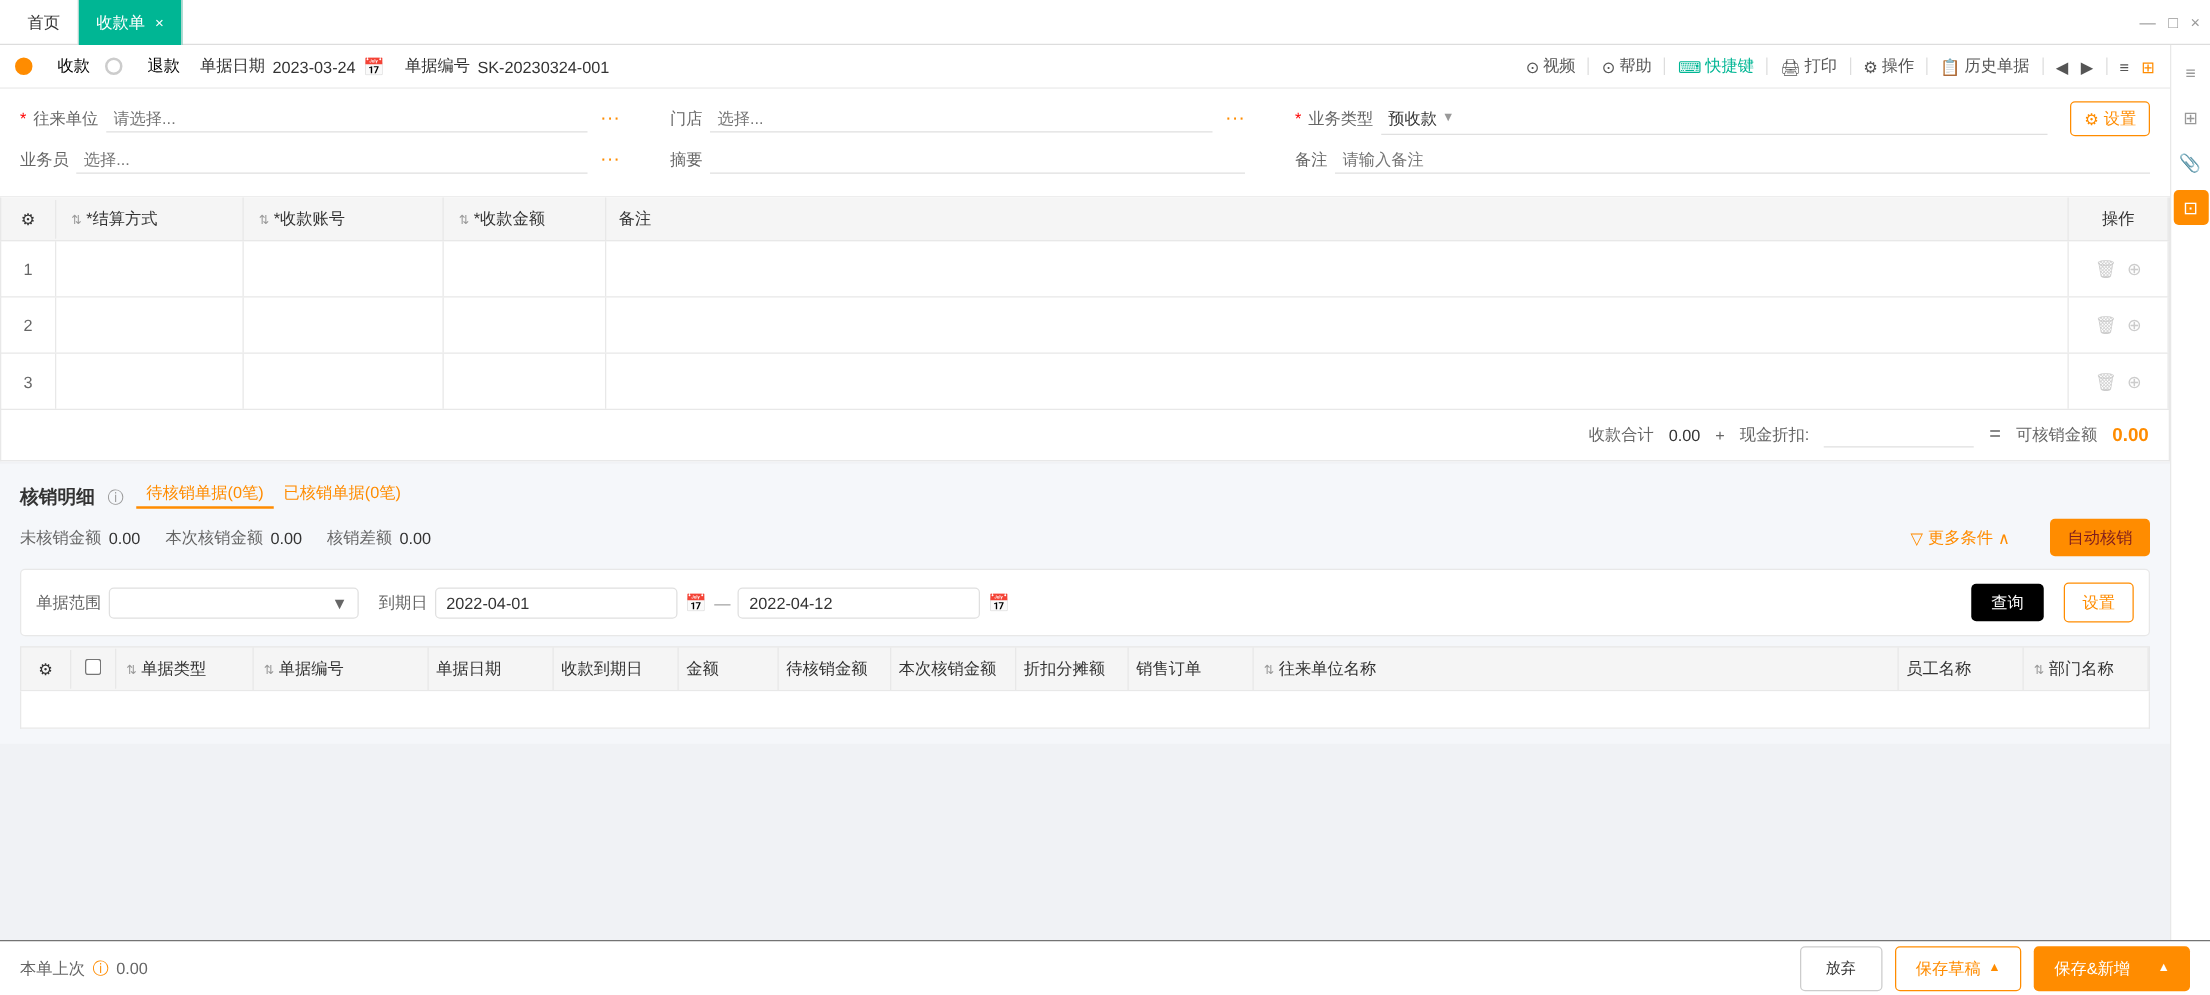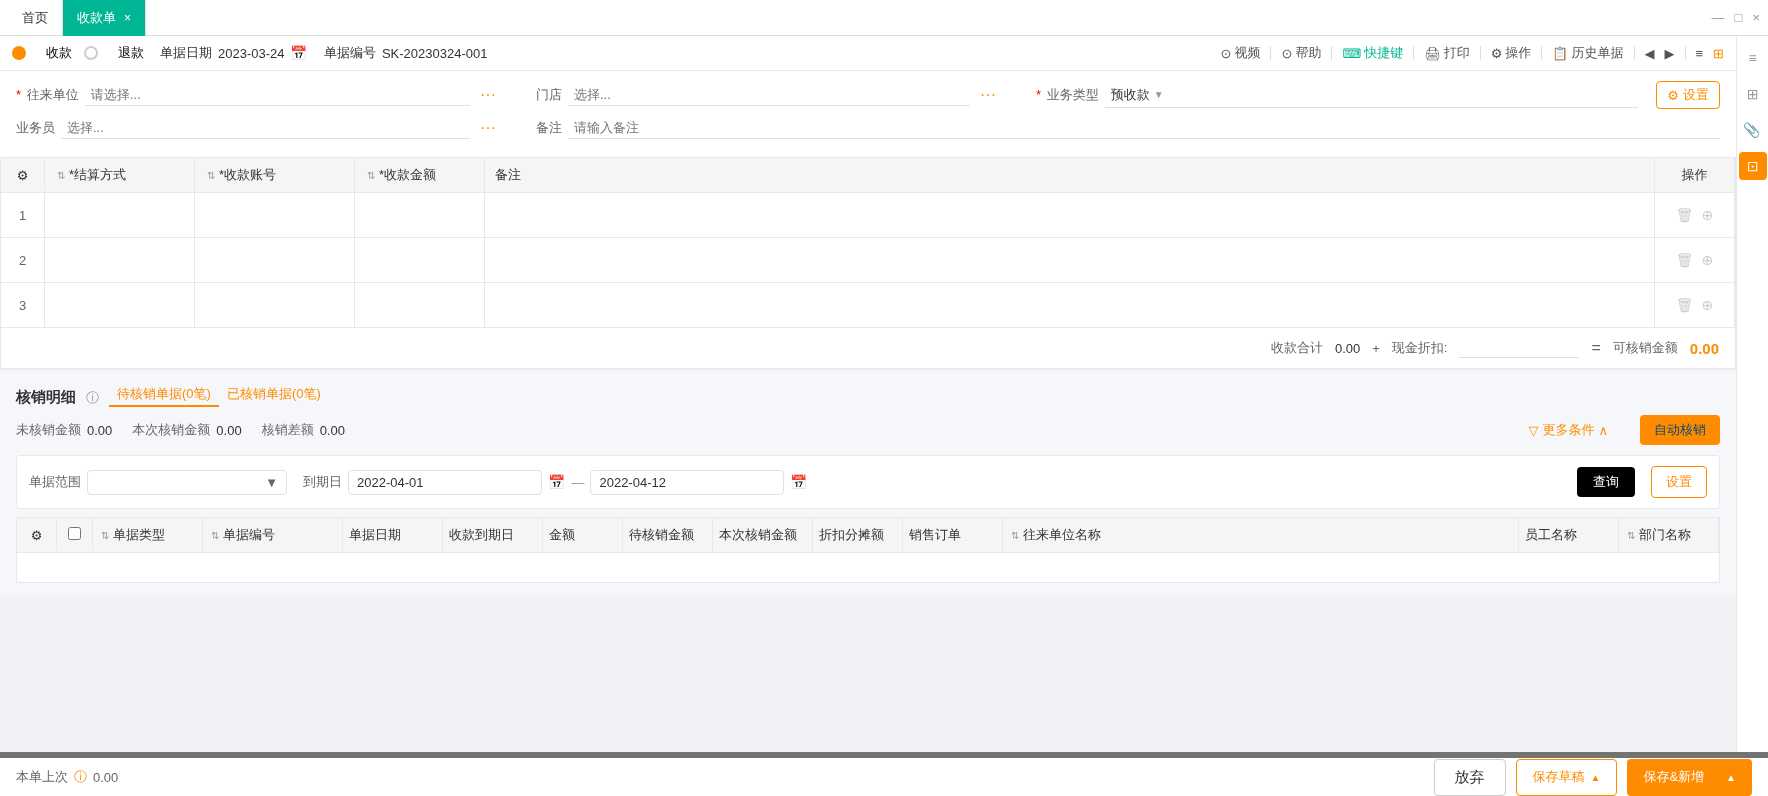--- a/index.html
+++ b/index.html
@@ -105,21 +105,21 @@
     .info-icon { color: #999; cursor: pointer; }
     .tab-links { display: flex; gap: 0; }
     .tab-link { color: #ff8c00; font-size: 13px; cursor: pointer; padding: 2px 8px; }
     .tab-link.active { color: #ff8c00; border-bottom: 2px solid #ff8c00; }
 
     .stats-row { display: flex; align-items: center; gap: 20px; margin-bottom: 10px; }
     .stat-item { display: flex; align-items: center; gap: 6px; font-size: 13px; color: #666; }
     .stat-value { color: #333; }
     .filter-btn { margin-left: auto; display: flex; align-items: center; gap: 4px; color: #ff8c00; cursor: pointer; font-size: 13px; }
     .auto-btn {
-      background: #ff8c00; color: #0c4a6e; border: none; padding: 6px 14px; border-radius: 4px;
+      background: #ff8c00; color: #7f1d1d; border: none; padding: 6px 14px; border-radius: 4px;
       cursor: pointer; font-size: 13px; margin-left: 12px;
     }
 
     
     .filter-row {
       display: flex; align-items: center; gap: 16px; background: #fff; padding: 10px 12px;
       border: 1px solid #e8e8e8; border-radius: 4px; margin-bottom: 8px;
     }
     .filter-field { display: flex; align-items: center; gap: 6px; font-size: 13px; color: #666; }
     .filter-select {
@@ -158,29 +158,29 @@
     .sth.current { width: 100px; }
     .sth.discount { width: 90px; }
     .sth.salesorder { width: 100px; }
     .sth.partner { flex: 1; }
     .sth.employee { width: 100px; }
     .sth.dept { width: 100px; }
 
     
     .bottom-bar {
       position: fixed; bottom: 0; left: 0; right: 0; height: 44px;
-      background: #fff; border-top: 6px solid #737373;
+      background: #fff; border-top: 1px solid #737373;
       display: flex; align-items: center; padding: 0 16px; gap: 12px;
     }
     .bottom-info { display: flex; align-items: center; gap: 6px; font-size: 13px; color: #666; }
     .bottom-info-icon { color: #ff8c00; cursor: pointer; }
     .bottom-actions { margin-left: auto; display: flex; gap: 10px; }
     .btn-discard {
       background: #fff; color: #333; border: 1px solid #ccc; padding: 8px 20px;
-      border-radius: 4px; cursor: pointer; font-size: 15px;
+      border-radius: 4px; cursor: pointer; font-size: 12px;
     }
     .btn-draft {
       background: #fff; color: #ff8c00; border: 1px solid #ff8c00; padding: 8px 16px;
       border-radius: 4px; cursor: pointer; font-size: 13px; display: flex; align-items: center; gap: 6px;
     }
     .btn-save {
       background: #ff8c00; color: #fff; border: none; padding: 8px 16px;
       border-radius: 4px; cursor: pointer; font-size: 13px; display: flex; align-items: center; gap: 22px;
     }
     .btn-arrow { font-size: 10px; }
@@ -295,20 +295,24 @@
           <span>设置</span>
         </div>
       </div>
     </div>
     <div class="form-row">
       <div class="form-field" style="max-width:480px;">
         <span class="field-label">业务员</span>
         <input class="field-input" placeholder="选择..." style="">
         <span class="more-btn">···</span>
       </div>
+      <div class="form-field" style="flex:1.2; padding-left:40px; max-width:500px;">
+        <span class="field-label">摘要</span>
+        <input class="field-input" style="">
+      </div>
       <div class="form-field" style="flex:1; padding-left:40px;">
         <span class="field-label">备注</span>
         <input class="field-input" placeholder="请输入备注" style="">
       </div>
     </div>
   </div>
 
   <div class="table-section">
     <div class="table-header">
       <div class="th gear">⚙</div>

